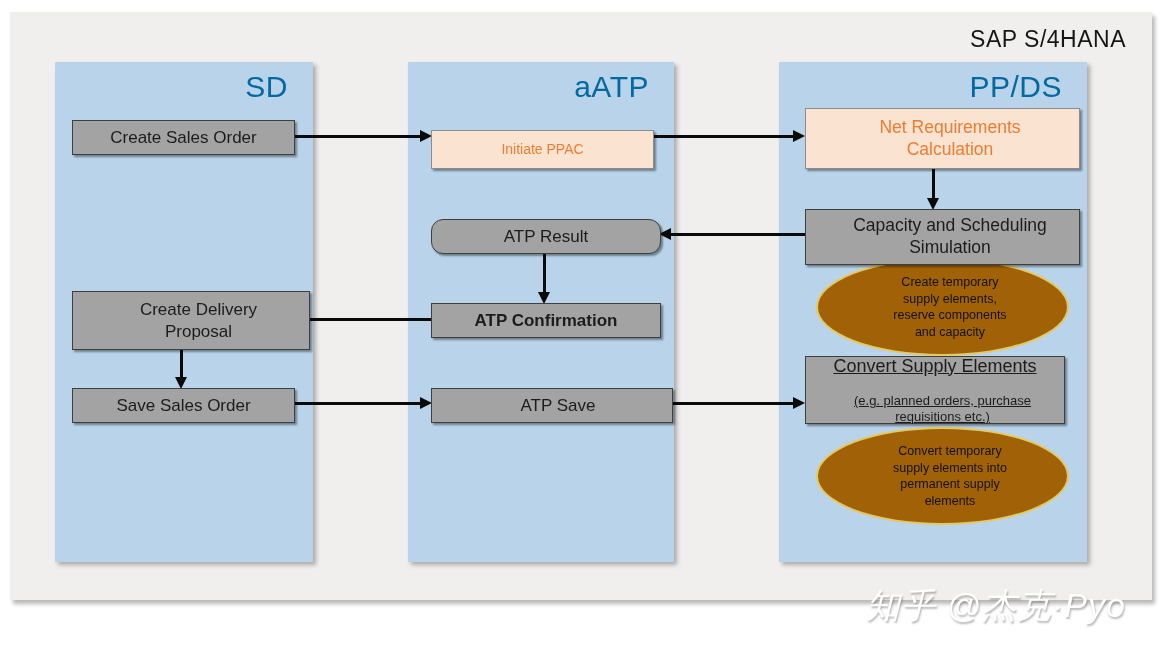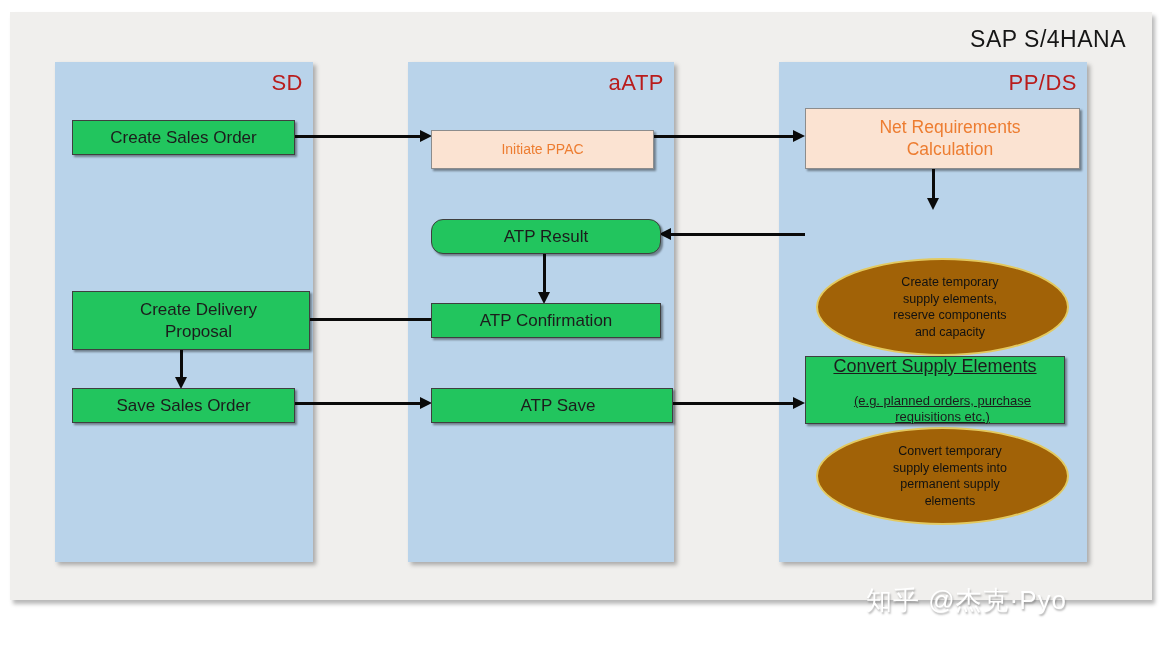--- a/index.html
+++ b/index.html
@@ -24,24 +24,24 @@
   .brand{
     position:absolute;top:26px;right:40px;font-size:23px;color:#161616;z-index:5;
     letter-spacing:0.5px;
     margin-left:36px;
   }
   .col{
     position:absolute;top:62px;height:500px;background:var(--column-fill);
     box-shadow:3px 3px 4px rgba(90,90,90,0.45);z-index:1;
   }
   .col-label{
-    position:absolute;top:8px;right:10px;font-size:22px;color:#b91c1c;letter-spacing:0.5px;
+    position:absolute;top:8px;right:25px;font-size:30px;color:#0369a1;letter-spacing:0.5px;
   }
   .node{
-    position:absolute;background:#22c55e;border:1px solid #3f3f3f;
+    position:absolute;background:#a3a3a3;border:1px solid #3f3f3f;
     box-shadow:2px 2px 2px rgba(0,0,0,0.4);
     display:flex;flex-direction:column;align-items:center;justify-content:center;
     text-align:center;font-size:17px;line-height:1.25;z-index:4;color:var(--ink);
   }
   .node.hl{
     background:var(--highlight-fill);border-color:#8c8c8c;color:var(--highlight-text);
   }
   .prewrap{white-space:pre-line;padding-left:15px;}
   .node .note{font-size:13px;line-height:1.25;margin-top:16px;}
   .oval{
@@ -62,22 +62,22 @@
   }
   .arrow.v.down::after{
     content:'';position:absolute;bottom:-12px;left:-5px;width:0;height:0;
     border-top:12px solid #0a0a0a;border-left:6.5px solid transparent;border-right:6.5px solid transparent;
   }
   .title{
     position:absolute;left:0;width:100%;top:621px;text-align:center;
     font-size:32px;letter-spacing:1px;color:#3d3d3d;z-index:5;
   }
   .watermark{
-    position:absolute;left:866px;top:583px;font-size:26px;color:#ffffff;z-index:6;
-    letter-spacing:1px;text-shadow:1px 2px 2px rgba(90,90,90,0.45);white-space:nowrap;
+    position:absolute;left:866px;top:583px;font-size:34px;color:#ffffff;z-index:6;
+    letter-spacing:1px;text-shadow:1px 2px 2px rgba(90,90,90,0.45);white-space:nowrap;font-style:italic;
   }
 </style>
 </head>
 <body>
 
 <div class="page">
 
   <div class="canvas"></div>
 
   <div class="brand">SAP S/4HANA</div>
@@ -111,25 +111,27 @@
   <div class="arrow h right" style="left:293px;top:402px;width:127px;"></div>
   <div class="arrow h right" style="left:659px;top:402px;width:134px;"></div>
 
   <div class="node" style="left:72px;top:120px;width:221px;height:33px;">Create Sales Order</div>
   <div class="node prewrap" style="left:72px;top:291px;width:221px;height:57px;">Create Delivery
 Proposal</div>
   <div class="node" style="left:72px;top:388px;width:221px;height:33px;">Save Sales Order</div>
 
   <div class="node hl" style="left:431px;top:130px;width:221px;height:37px;font-size:14px;">Initiate PPAC</div>
   <div class="node" style="left:431px;top:219px;width:228px;height:33px;border-radius:12px;">ATP Result</div>
-  <div class="node" style="left:431px;top:303px;width:228px;height:33px;">ATP Confirmation</div>
+  <div class="node" style="left:431px;top:303px;width:228px;height:33px;font-weight:bold;">ATP Confirmation</div>
   <div class="node" style="left:431px;top:388px;width:228px;height:33px;padding-left:12px;">ATP Save</div>
 
   <div class="node hl prewrap" style="left:805px;top:108px;width:258px;height:59px;font-size:17.5px;">Net Requirements
 Calculation</div>
+  <div class="node prewrap" style="left:805px;top:209px;width:258px;height:54px;font-size:17.5px;">Capacity and Scheduling
+Simulation</div>
   <div class="node" style="left:805px;top:356px;width:258px;height:66px;text-decoration:underline;">
     <div style="font-size:18px;">Convert Supply Elements</div>
     <div class="note prewrap">(e.g. planned orders, purchase
 requisitions etc.)</div>
   </div>
 
   <div class="watermark">知乎 @杰克·Pyo</div>
 
 </div>
 

